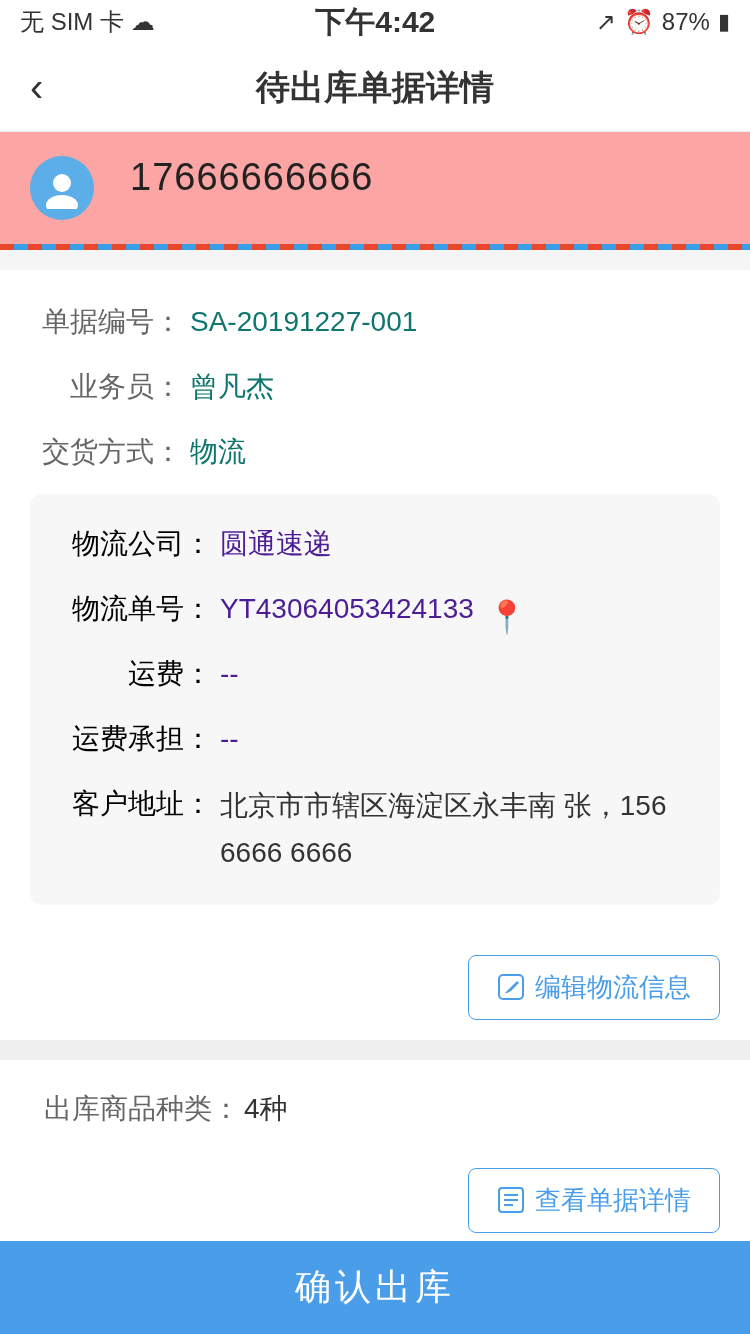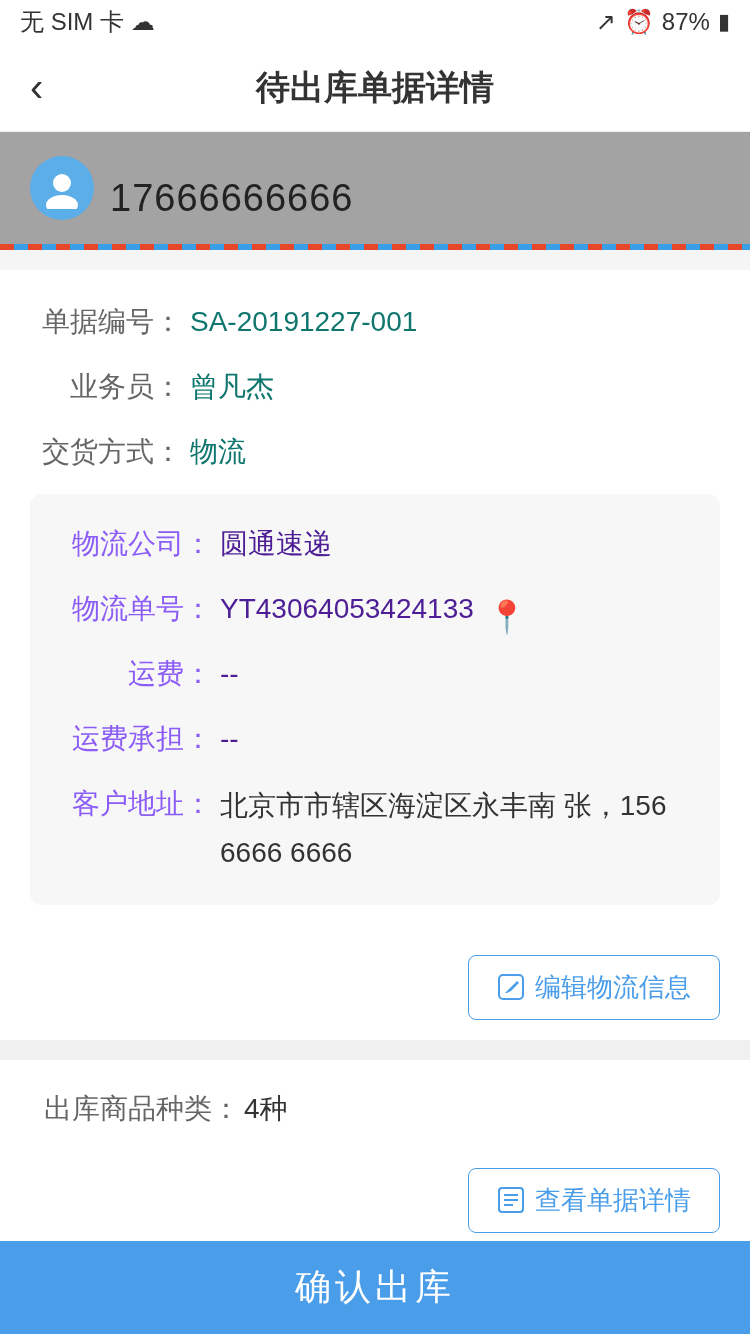--- a/index.html
+++ b/index.html
@@ -82,25 +82,25 @@
       );
     }
 
     
     .content {
       padding-bottom: 120px;
     }
 
     
     .customer-header {
-      background: #a3a3a3;
-      display: flex;
-      align-items: flex-end;
+      background: #fca5a5;
+      display: flex;
+      align-items: flex-start;
       padding: 24px 30px;
-      gap: 16px;
+      gap: 36px;
     }
     .customer-avatar {
       width: 64px;
       height: 64px;
       border-radius: 50%;
       background: #5baee8;
       display: flex;
       align-items: center;
       justify-content: center;
       flex-shrink: 0;
@@ -155,21 +155,21 @@
     .logistics-row {
       display: flex;
       align-items: center;
       margin-bottom: 20px;
       line-height: 1.6;
     }
     .logistics-row:last-child {
       margin-bottom: 0;
     }
     .logistics-label {
-      color: #8b5cf6;
+      color: #000000;
       font-size: 28px;
       min-width: 160px;
       text-align: right;
       flex-shrink: 0;
       padding-right: 8px;
     }
     .logistics-value {
       color: #4c1d95;
       font-size: 28px;
       flex: 1;
@@ -282,20 +282,21 @@
       letter-spacing: 4px;
     }
   </style>
 </head>
 <body>
 
 <div class="status-bar">
   <div class="status-left">
     <span>无 SIM 卡 ☁</span>
   </div>
+  <div class="status-center">下午4:42</div>
   <div class="status-right">
     <span>↗</span>
     <span>⏰</span>
     <span>87%</span>
     <span style="font-size:22px;">▮</span>
   </div>
 </div>
 
 <div class="nav-bar">
   <div class="nav-back">‹</div>

